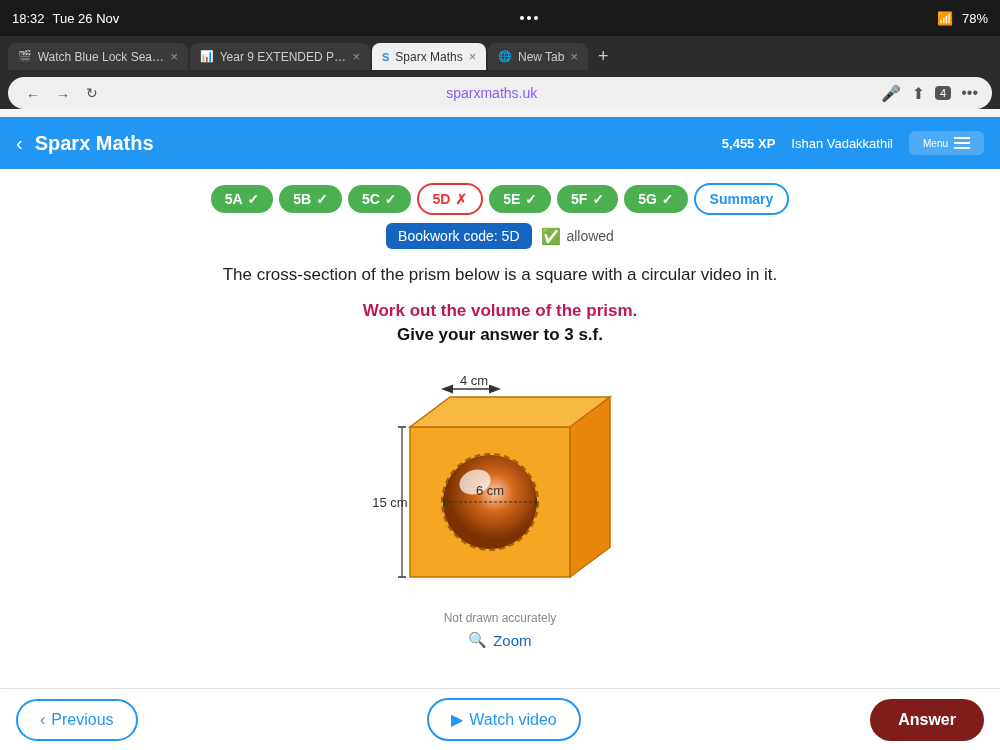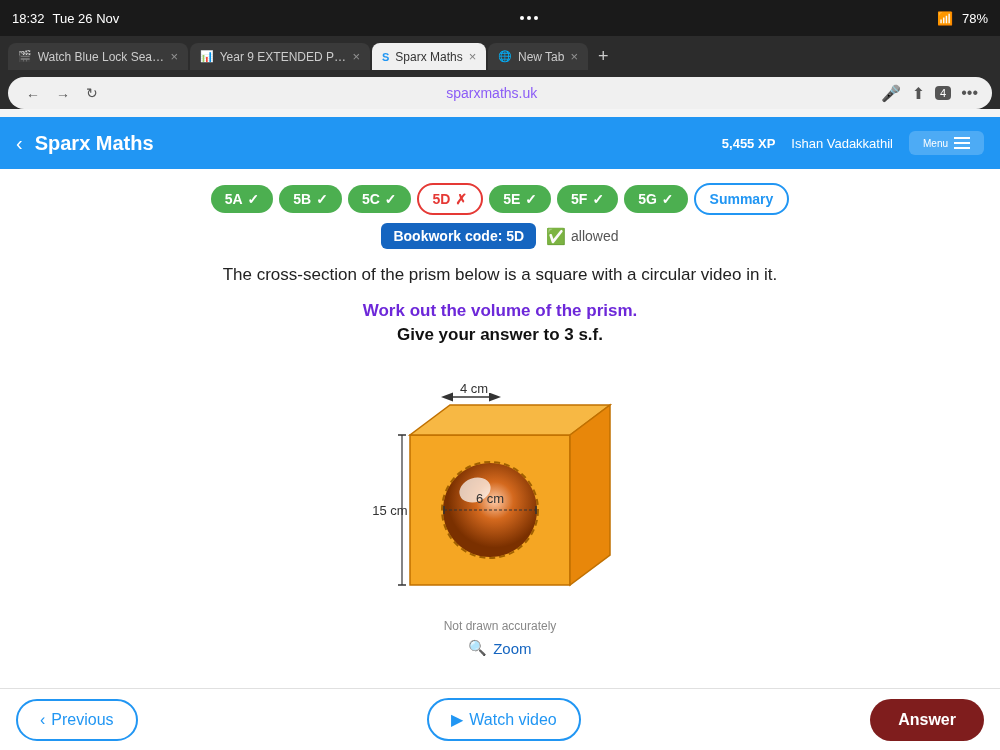--- a/index.html
+++ b/index.html
@@ -136,21 +136,21 @@
       align-items: center;
       gap: 10px;
       margin-bottom: 8px;
     }
     .bookwork-code {
       background: #1565c0;
       color: white;
       padding: 5px 12px;
       border-radius: 6px;
       font-size: 14px;
-      font-weight: 700;
+      font-weight: 400;
     }
     .calculator-allowed {
       display: flex;
       align-items: center;
       gap: 5px;
       font-size: 14px;
       color: #555;
     }
 
     
@@ -160,28 +160,28 @@
       width: 100%;
     }
     .question-line1 {
       font-size: 17px;
       color: #222;
       margin-bottom: 16px;
     }
     .question-line2 {
       font-size: 17px;
       font-weight: 600;
-      color: #6d28d9;
+      color: #be185d;
       margin-bottom: 4px;
     }
     .question-line3 {
       font-size: 17px;
       font-weight: 600;
       color: #111;
-      margin-bottom: 20px;
+      margin-bottom: 12px;
     }
 
     
     .diagram-container {
       position: relative;
       width: 300px;
       height: 240px;
       margin: 10px auto 4px auto;
     }
 

